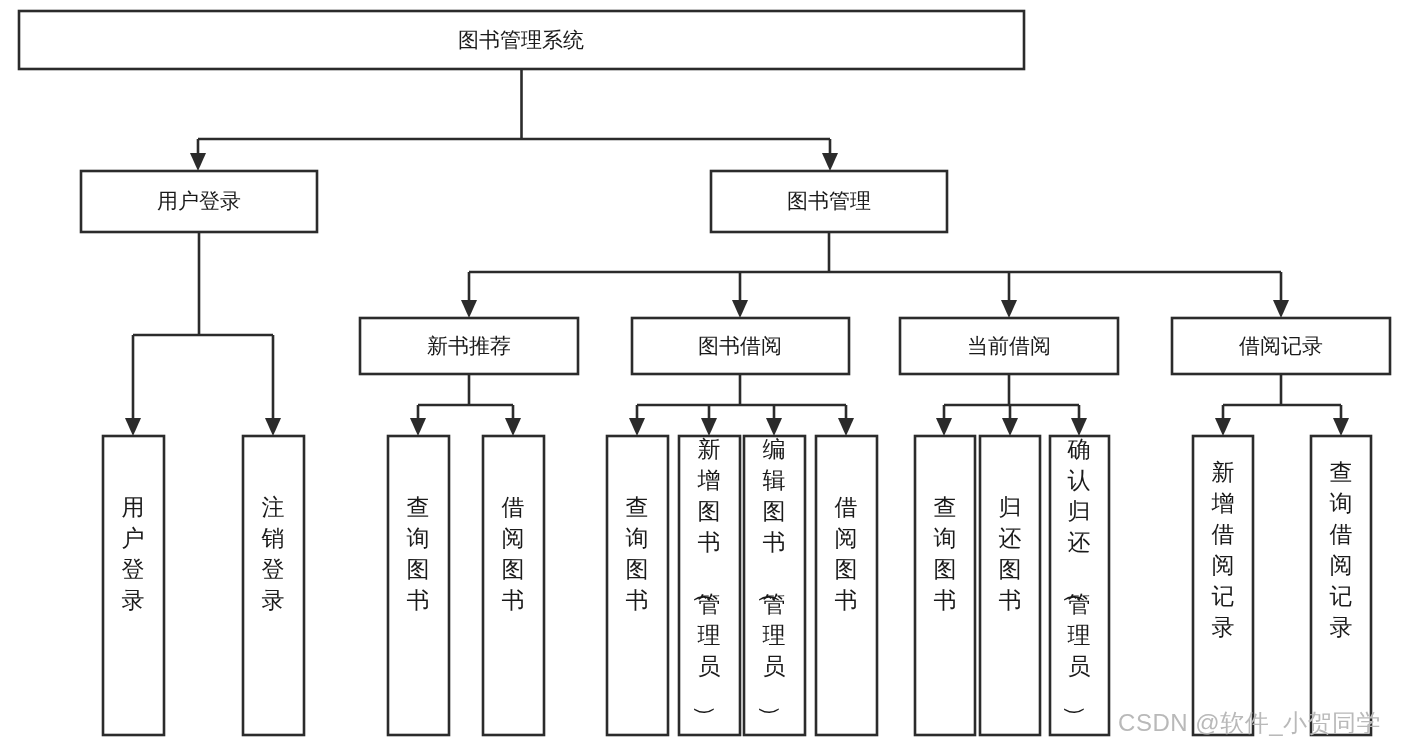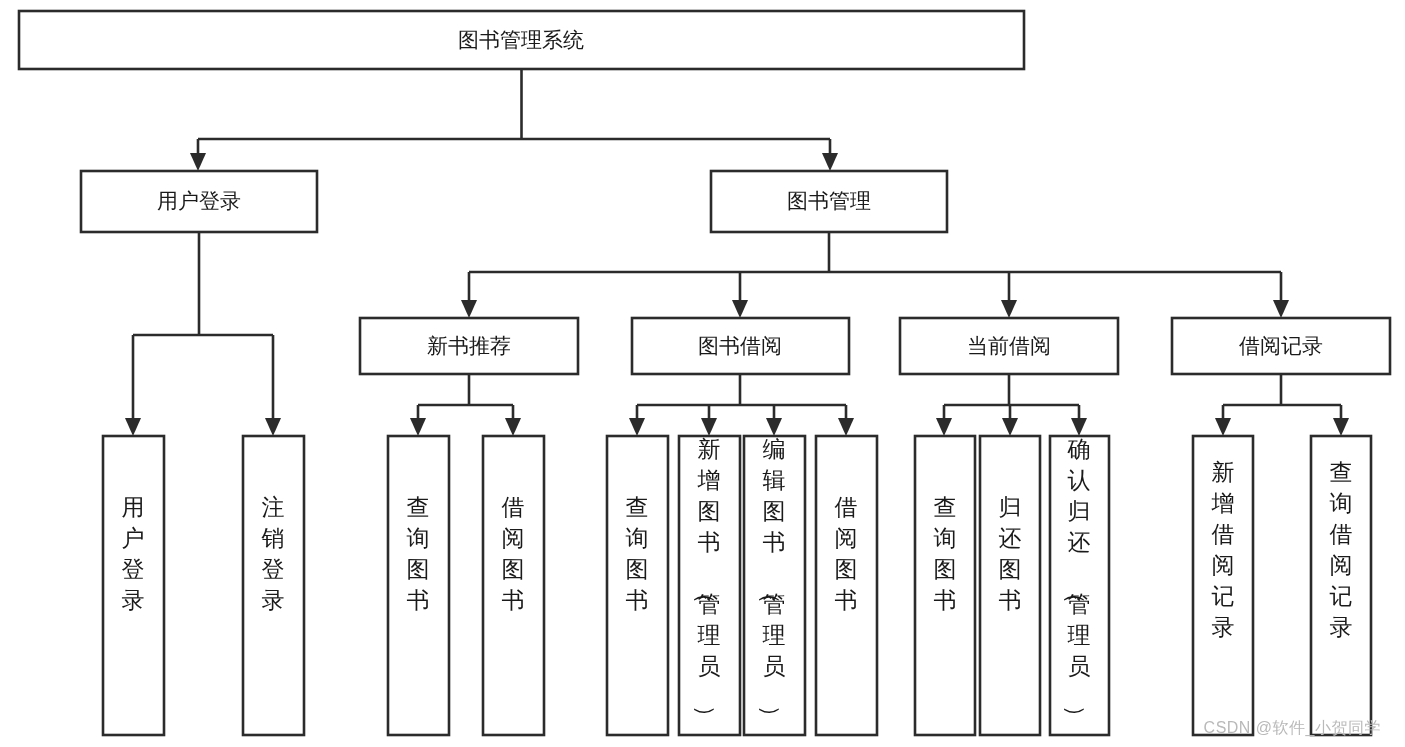--- a/index.html
+++ b/index.html
@@ -50,21 +50,21 @@
     fill: #1a1a1a;
     font-family: "Liberation Sans", "DejaVu Sans", sans-serif;
     font-size: 23px;
     text-anchor: middle;
   }
   .watermark-text {
     position: absolute;
     right: 10px;
     bottom: 8px;
     font-family: "Liberation Sans", "DejaVu Sans", sans-serif;
-    font-size: 16px;
+    font-size: 24px;
     color: #b9b9b9;
     white-space: nowrap;
     letter-spacing: 0.5px;
     user-select: none;
   }
 </style>
 </head>
 <body>
 
 <div id="diagram-root">

